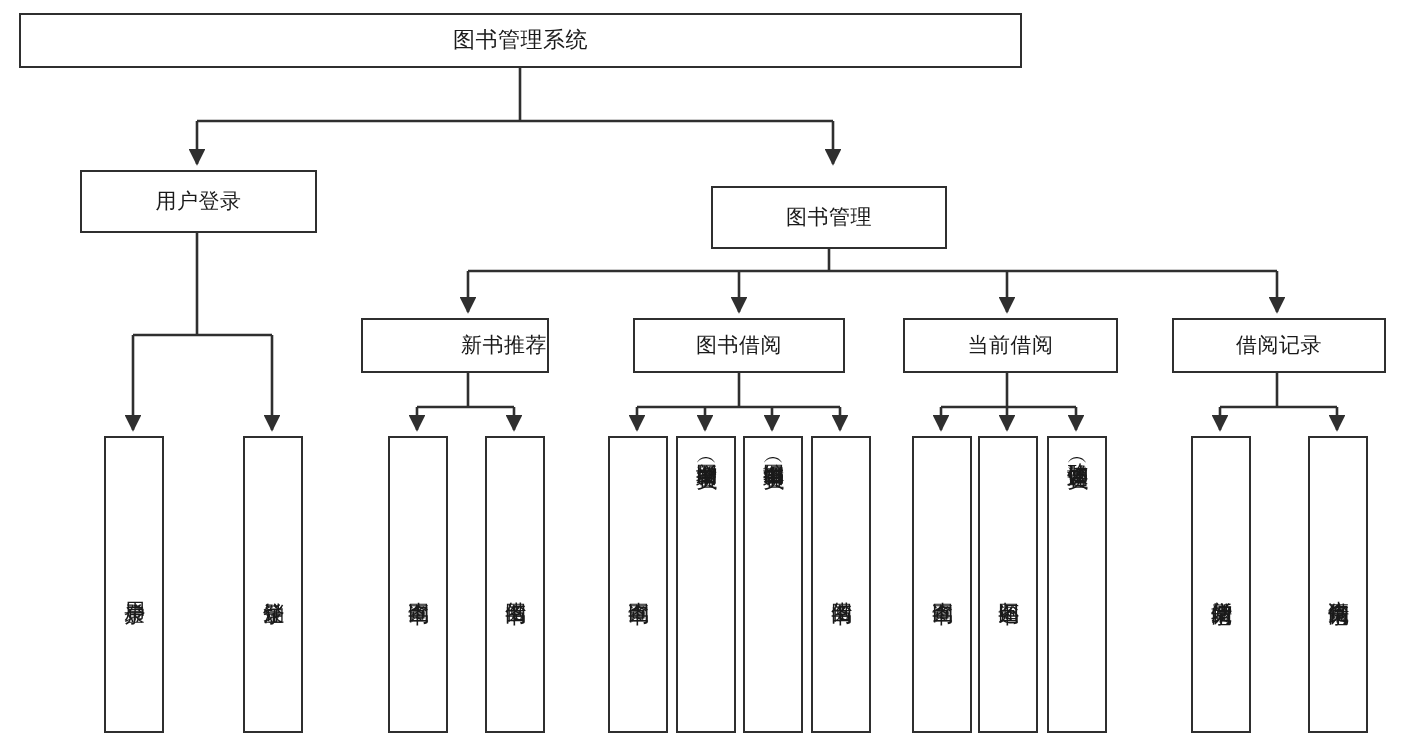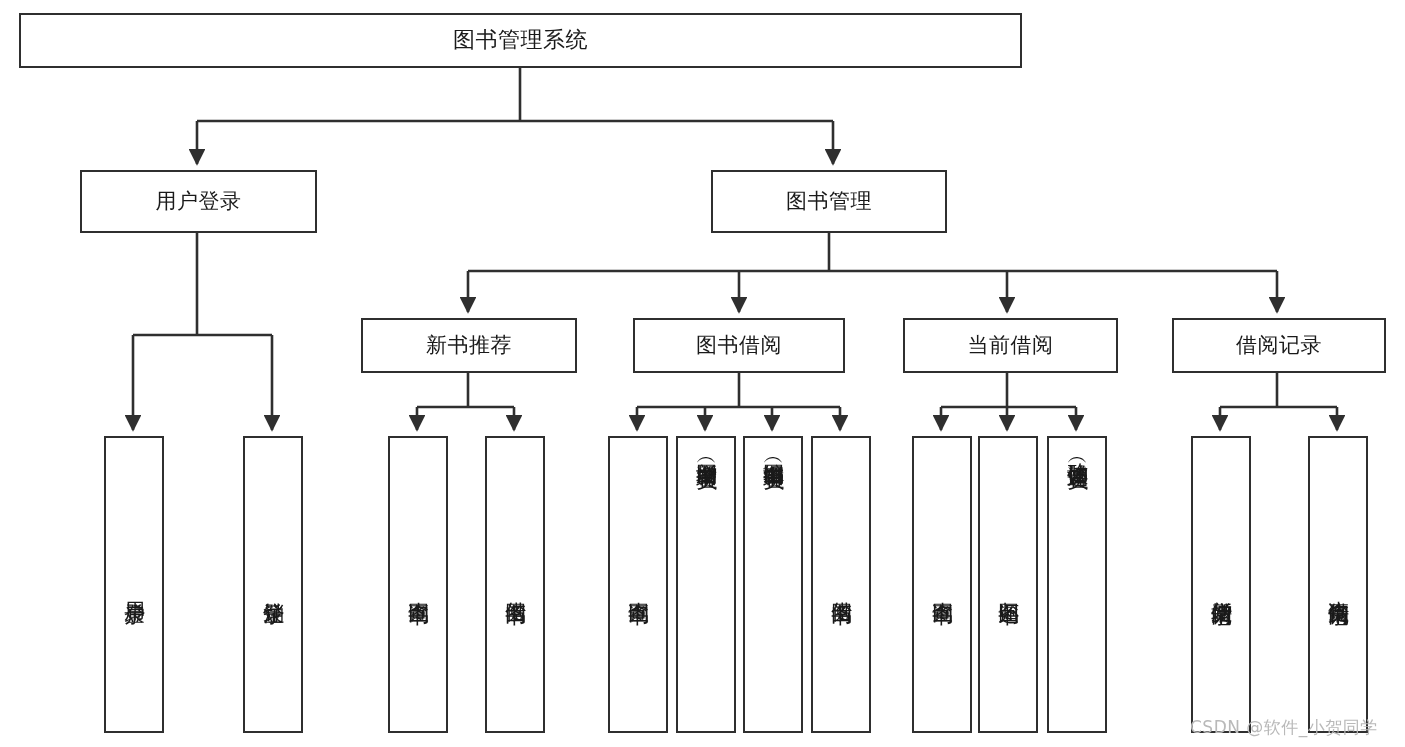--- a/index.html
+++ b/index.html
@@ -115,25 +115,25 @@
     </g>
   </svg>
 
   <div class="node h root" style="left:19px;top:13px;width:1003px;height:55px;justify-content:center;">
     <span>图书管理系统</span>
   </div>
 
   <div class="node h" style="left:80px;top:170px;width:237px;height:63px;">
     <span>用户登录</span>
   </div>
-  <div class="node h" style="left:711px;top:170px;width:236px;height:63px;">
+  <div class="node h" style="left:711px;top:186px;width:236px;height:63px;">
     <span>图书管理</span>
   </div>
 
-  <div class="node h" style="left:361px;top:318px;width:216px;height:55px;">
+  <div class="node h" style="left:361px;top:318px;width:188px;height:55px;justify-content:flex-end;">
     <span>新书推荐</span>
   </div>
   <div class="node h" style="left:903px;top:318px;width:215px;height:55px;">
     <span>当前借阅</span>
   </div>
   <div class="node h" style="left:633px;top:318px;width:212px;height:55px;">
     <span>图书借阅</span>
   </div>
   <div class="node h" style="left:1172px;top:318px;width:214px;height:55px;text-align:center;">
     <span>借阅记录</span>
@@ -176,15 +176,14 @@
     <span class="vtxt">确认归还（管理员）</span>
   </div>
 
   <div class="leaf" style="left:1191px;top:436px;width:60px;height:297px;">
     <span class="vtxt">新增借阅记录</span>
   </div>
   <div class="leaf" style="left:1308px;top:436px;width:60px;height:297px;">
     <span class="vtxt">查询借阅记录</span>
   </div>
 
-  <div class="watermark" style="left:1190px;top:716px;">CSDN @软件_小贺同学</div>
 
 </div>
 
 </body></html>

